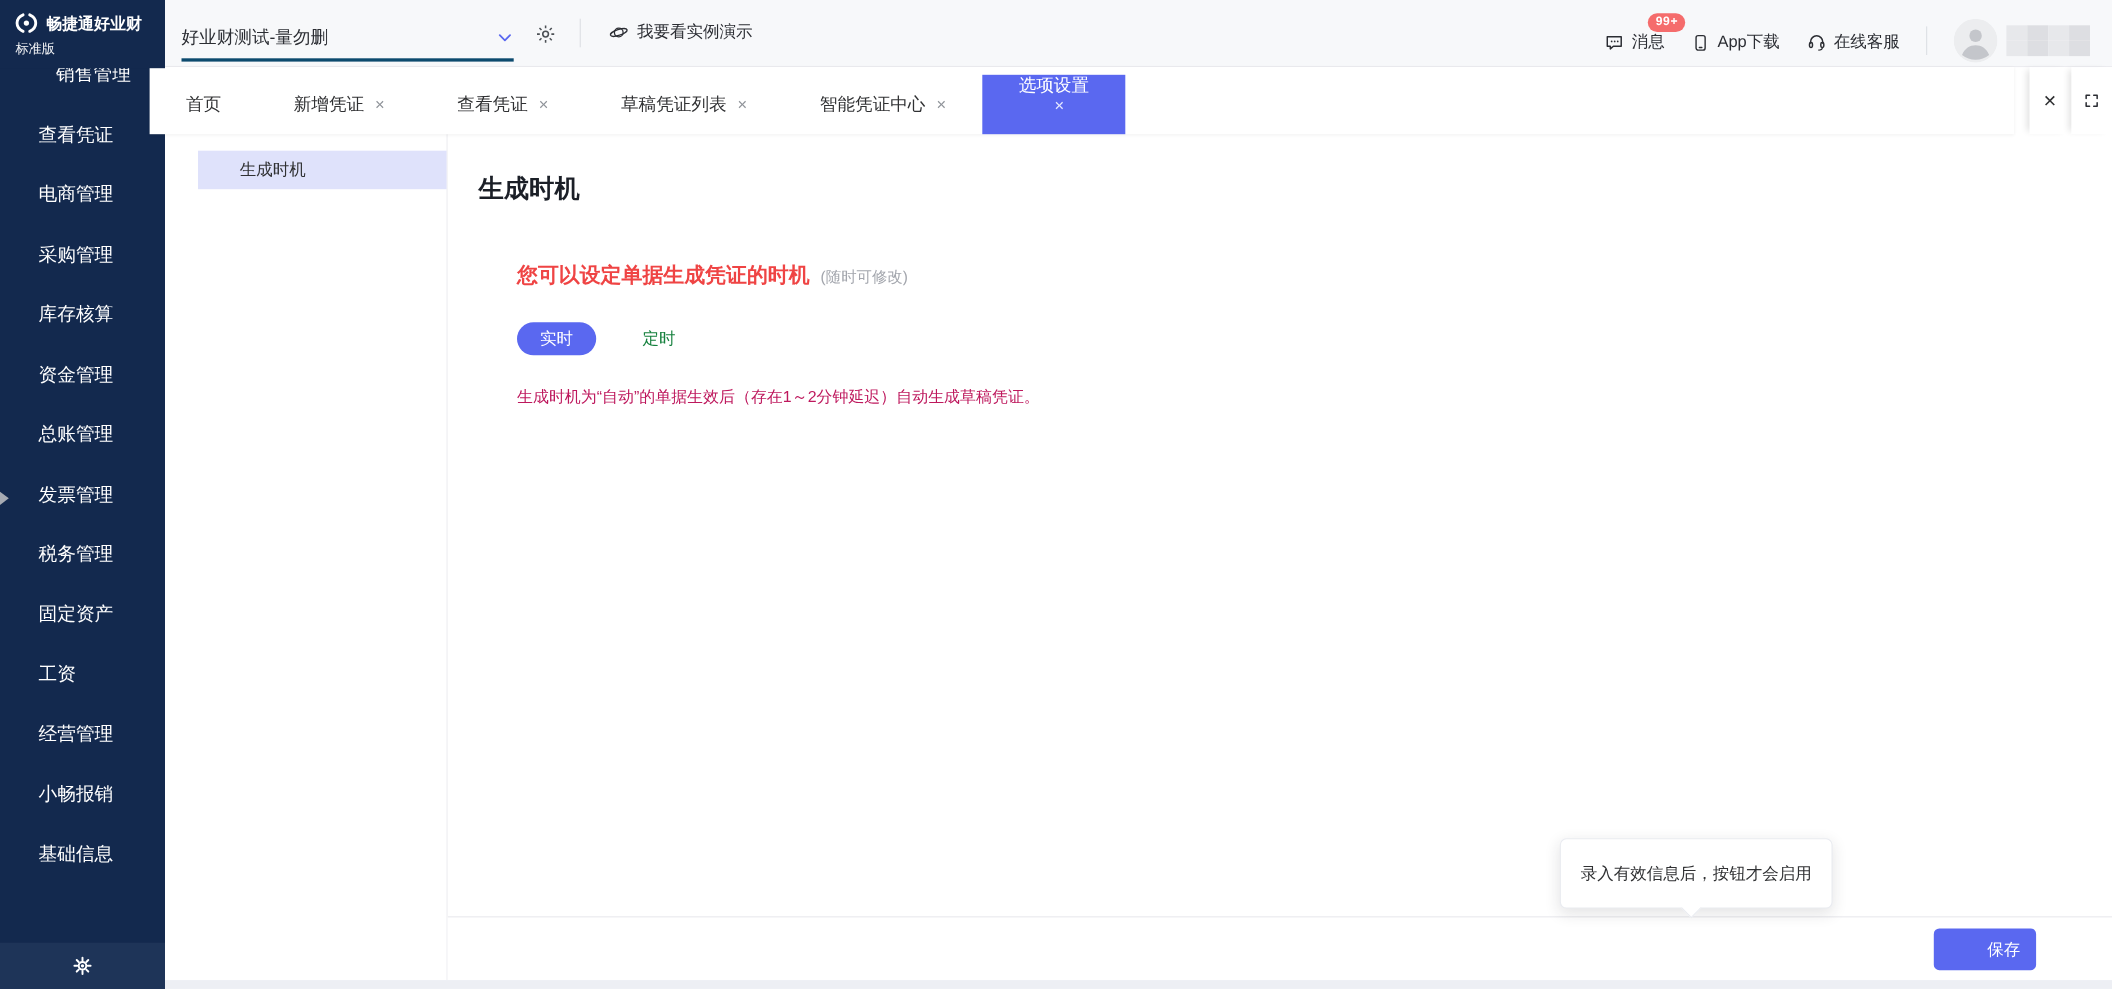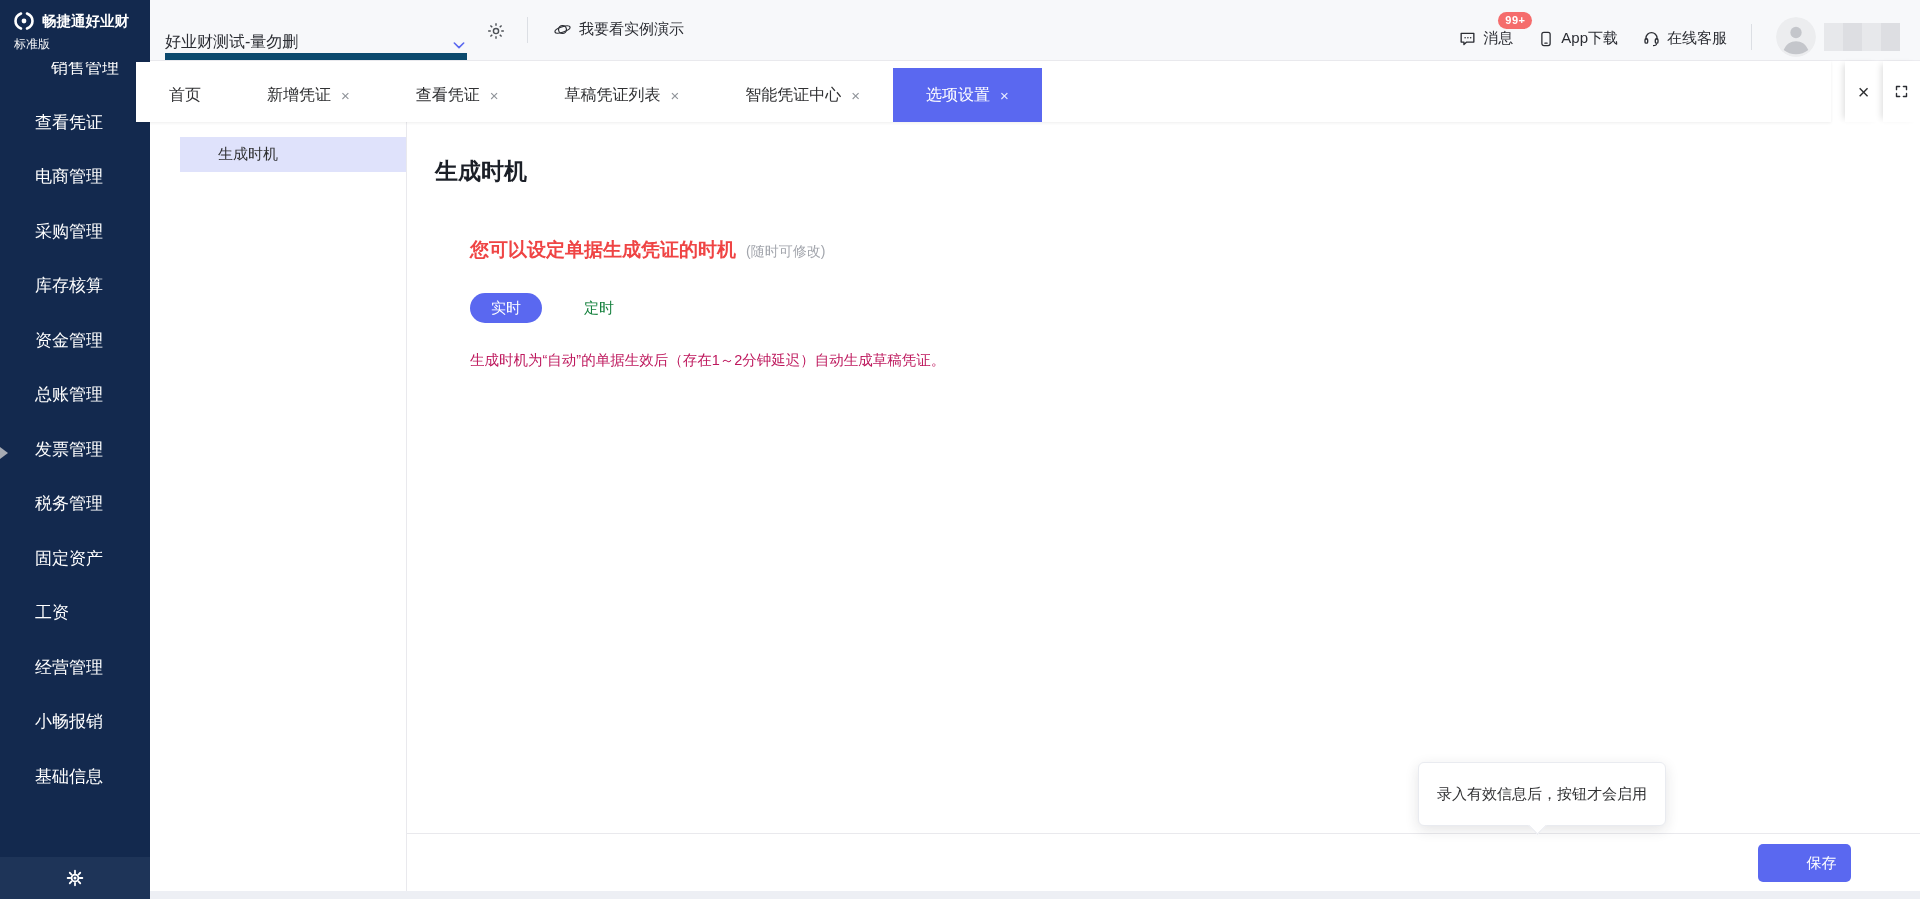--- a/index.html
+++ b/index.html
@@ -5,39 +5,39 @@
   html,body{margin:0;padding:0;background:#e9ebf0;}
   .app{position:relative;width:1920px;height:899px;background:#fff;overflow:hidden;
        font-family:"Liberation Sans","DejaVu Sans",sans-serif;color:#303133;}
 
   
   .header{position:absolute;left:0;top:0;width:1920px;height:61px;background:#f7f8fa;border-bottom:1px solid #ececf0;box-sizing:border-box;}
   .logo-block{position:absolute;left:0;top:0;width:150px;height:62px;background:var(--sidebar,#13294e);z-index:6;color:#fff;box-sizing:border-box;padding:9px 0 0 12px;}
   .logo-row{display:flex;align-items:center;gap:6px;}
   .logo-title{font-size:14.5px;font-weight:bold;white-space:nowrap;}
   .logo-sub{font-size:12px;margin:3px 0 0 2px;opacity:.95;}
-  .selector{position:absolute;left:165px;top:15px;width:302px;height:38px;display:flex;align-items:flex-end;justify-content:space-between;border-bottom:7px solid #0c4a6e;font-size:16px;color:#2b2d33;cursor:pointer;}
+  .selector{position:absolute;left:165px;top:15px;width:302px;height:38px;display:flex;align-items:center;justify-content:space-between;border-bottom:3px solid #0c4a6e;font-size:16px;color:#2b2d33;cursor:pointer;}
   .hdr-gear{position:absolute;left:486px;top:21px;width:20px;height:20px;cursor:pointer;}
   .v-div{width:1px;height:26px;background:#dcdfe4;}
   .hdr-div1{position:absolute;left:527px;top:17px;}
   .demo-link{position:absolute;left:553px;top:20px;display:flex;align-items:center;gap:7px;font-size:15px;color:#2b2d33;cursor:pointer;}
   .header-right{position:absolute;right:0;top:0;height:61px;display:flex;align-items:center;gap:24px;padding:16px 20px 0 0;box-sizing:border-box;}
   .menu-item{display:flex;align-items:center;gap:6px;font-size:15px;color:#2b2d33;cursor:pointer;position:relative;white-space:nowrap;}
   .badge{position:absolute;top:-17px;left:40px;background:var(--badge,#f56c6c);color:#fff;font-size:11px;font-weight:bold;height:17px;line-height:17px;padding:0 7px;border-radius:9px;letter-spacing:.5px;}
   .avatar{width:40px;height:40px;border-radius:50%;overflow:hidden;flex:0 0 auto;margin-top:-4px;}
   .blur-name{display:grid;grid-template-columns:repeat(4,19px);grid-template-rows:repeat(2,14px);margin:-4px 0 0 -16px;}
   .blur-name i{display:block;}
   .blur-name i:nth-child(odd){background:#e7e8eb;}
   .blur-name i:nth-child(even){background:#dddee2;}
 
   
   .tabbar{position:absolute;left:136px;top:61px;width:1695px;height:61px;background:#fff;display:flex;align-items:flex-end;box-shadow:0 1px 3px rgba(0,0,0,.07);z-index:3;}
   .tab{height:54px;display:flex;align-items:center;padding:0 33px;font-size:16px;color:#303133;cursor:pointer;white-space:nowrap;}
   .tab .close{margin-left:10px;font-size:15px;color:#8f9399;line-height:1;}
-  .tab.active{background:var(--accent,#5a68f0);color:#fff;}
+  .tab.active{background:var(--accent,#5a68f0);color:#fff;flex-direction:column;}
   .tab.active .close{color:#e8ebff;}
   .window-controls{position:absolute;right:0;top:61px;height:61px;display:flex;z-index:4;}
   .win-btn{width:37px;height:61px;background:#fff;display:flex;align-items:center;justify-content:center;cursor:pointer;box-shadow:-5px 0 6px -3px rgba(0,0,0,.12);}
   .win-btn + .win-btn{margin-left:1px;}
   .win-close{font-size:20px;color:#303133;line-height:1;}
 
   
   .sidenav{position:absolute;left:0;top:61px;width:150px;height:838px;background:var(--sidebar,#13294e);overflow:hidden;z-index:2;}
   .sidenav ul{list-style:none;margin:-20px 0 0 0;padding:0;}
   .sidenav li{height:54.5px;line-height:54.5px;padding-left:35px;font-size:17px;color:#fff;cursor:pointer;white-space:nowrap;}

